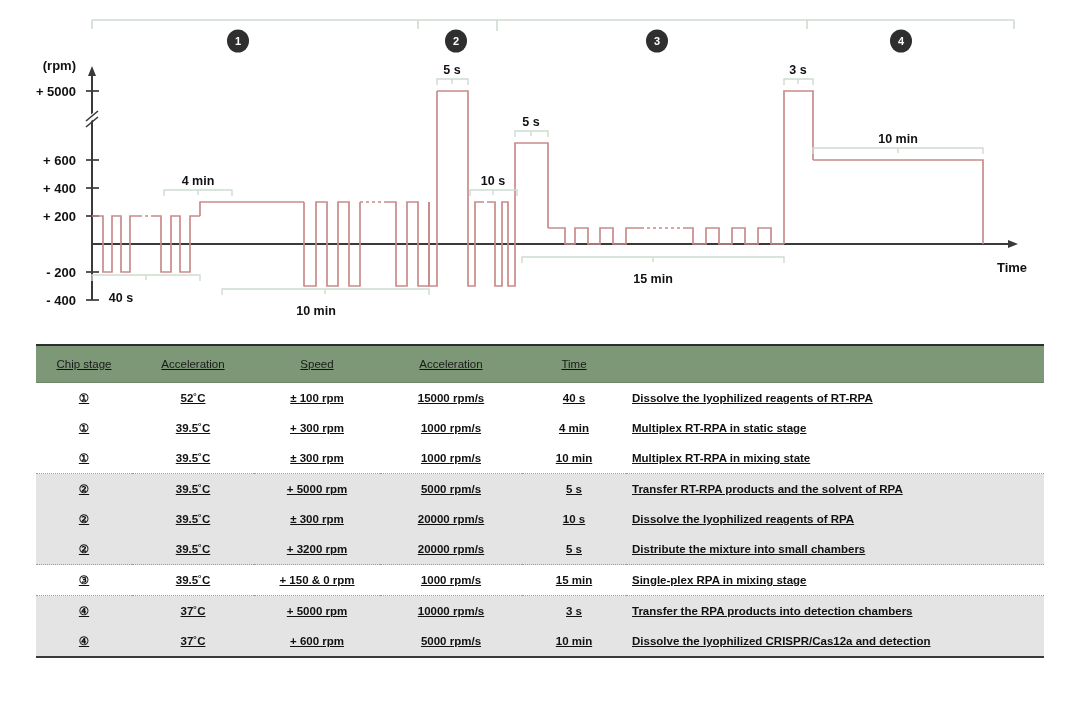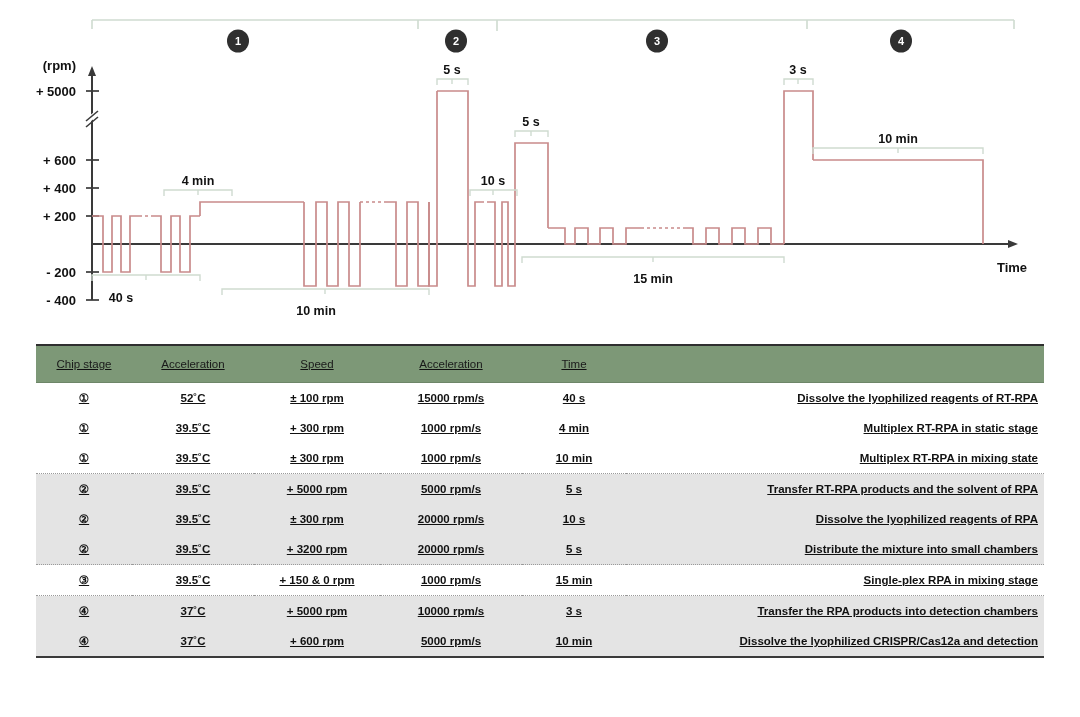--- a/index.html
+++ b/index.html
@@ -68,21 +68,21 @@
 
   table.protocol tbody td {
     font-size: 11.5px;
     font-weight: bold;
     text-align: center;
     padding: 8px 2px 8px 2px;
     color: #111;
     white-space: nowrap;
   }
   table.protocol tbody td.desc-col {
-    text-align: right;
+    text-align: left;
     padding-left: 6px;
     padding-right: 6px;
   }
   tr.band-shaded td { background: #e4e4e4; }
   tr.group-end td { border-bottom: 1.6px dotted #9a9a9a; }
   tr.last-row td { border-bottom: 2.5px solid #3a3a3a; }
 
   .stage-circle-glyph { font-size: 13px; font-weight: normal; }
 </style>
 </head>

